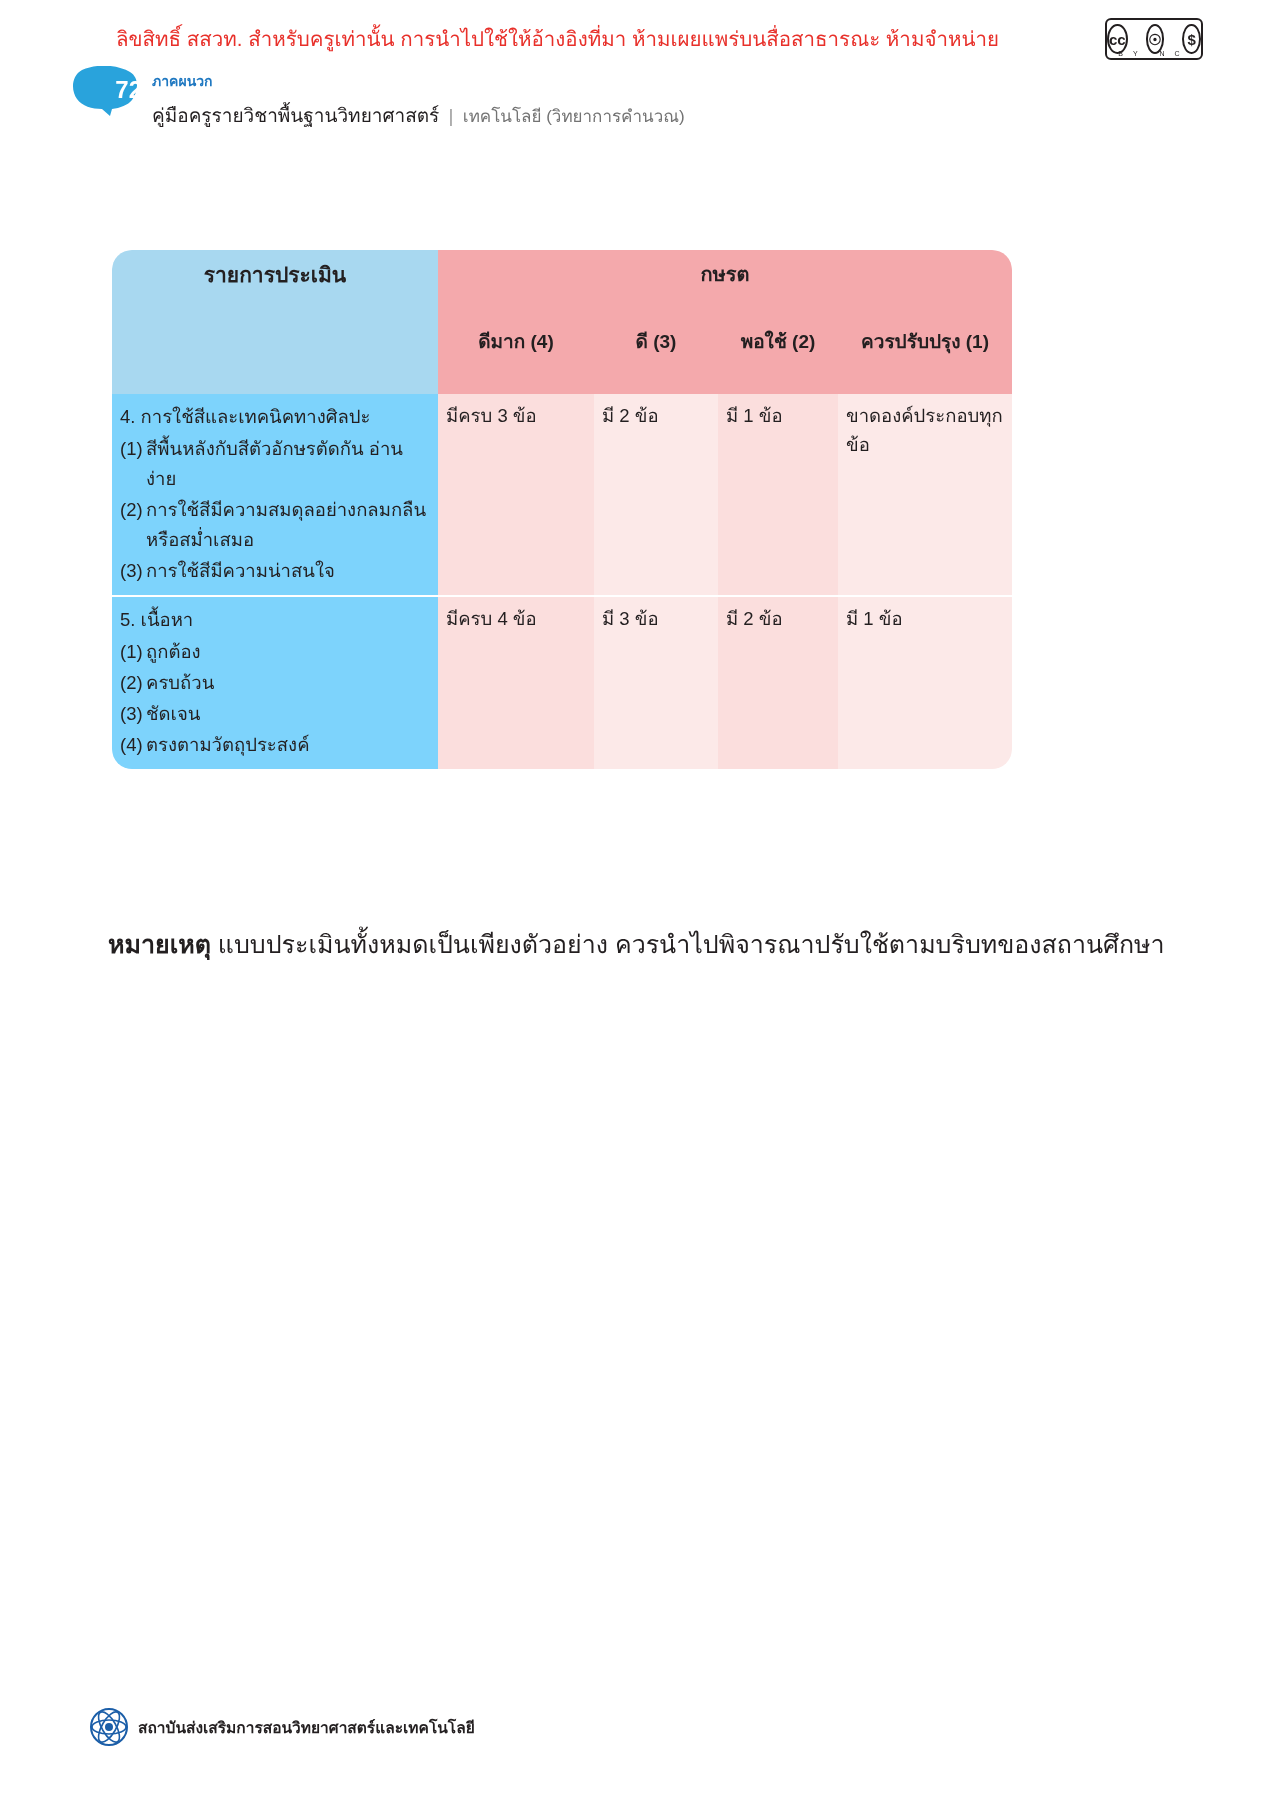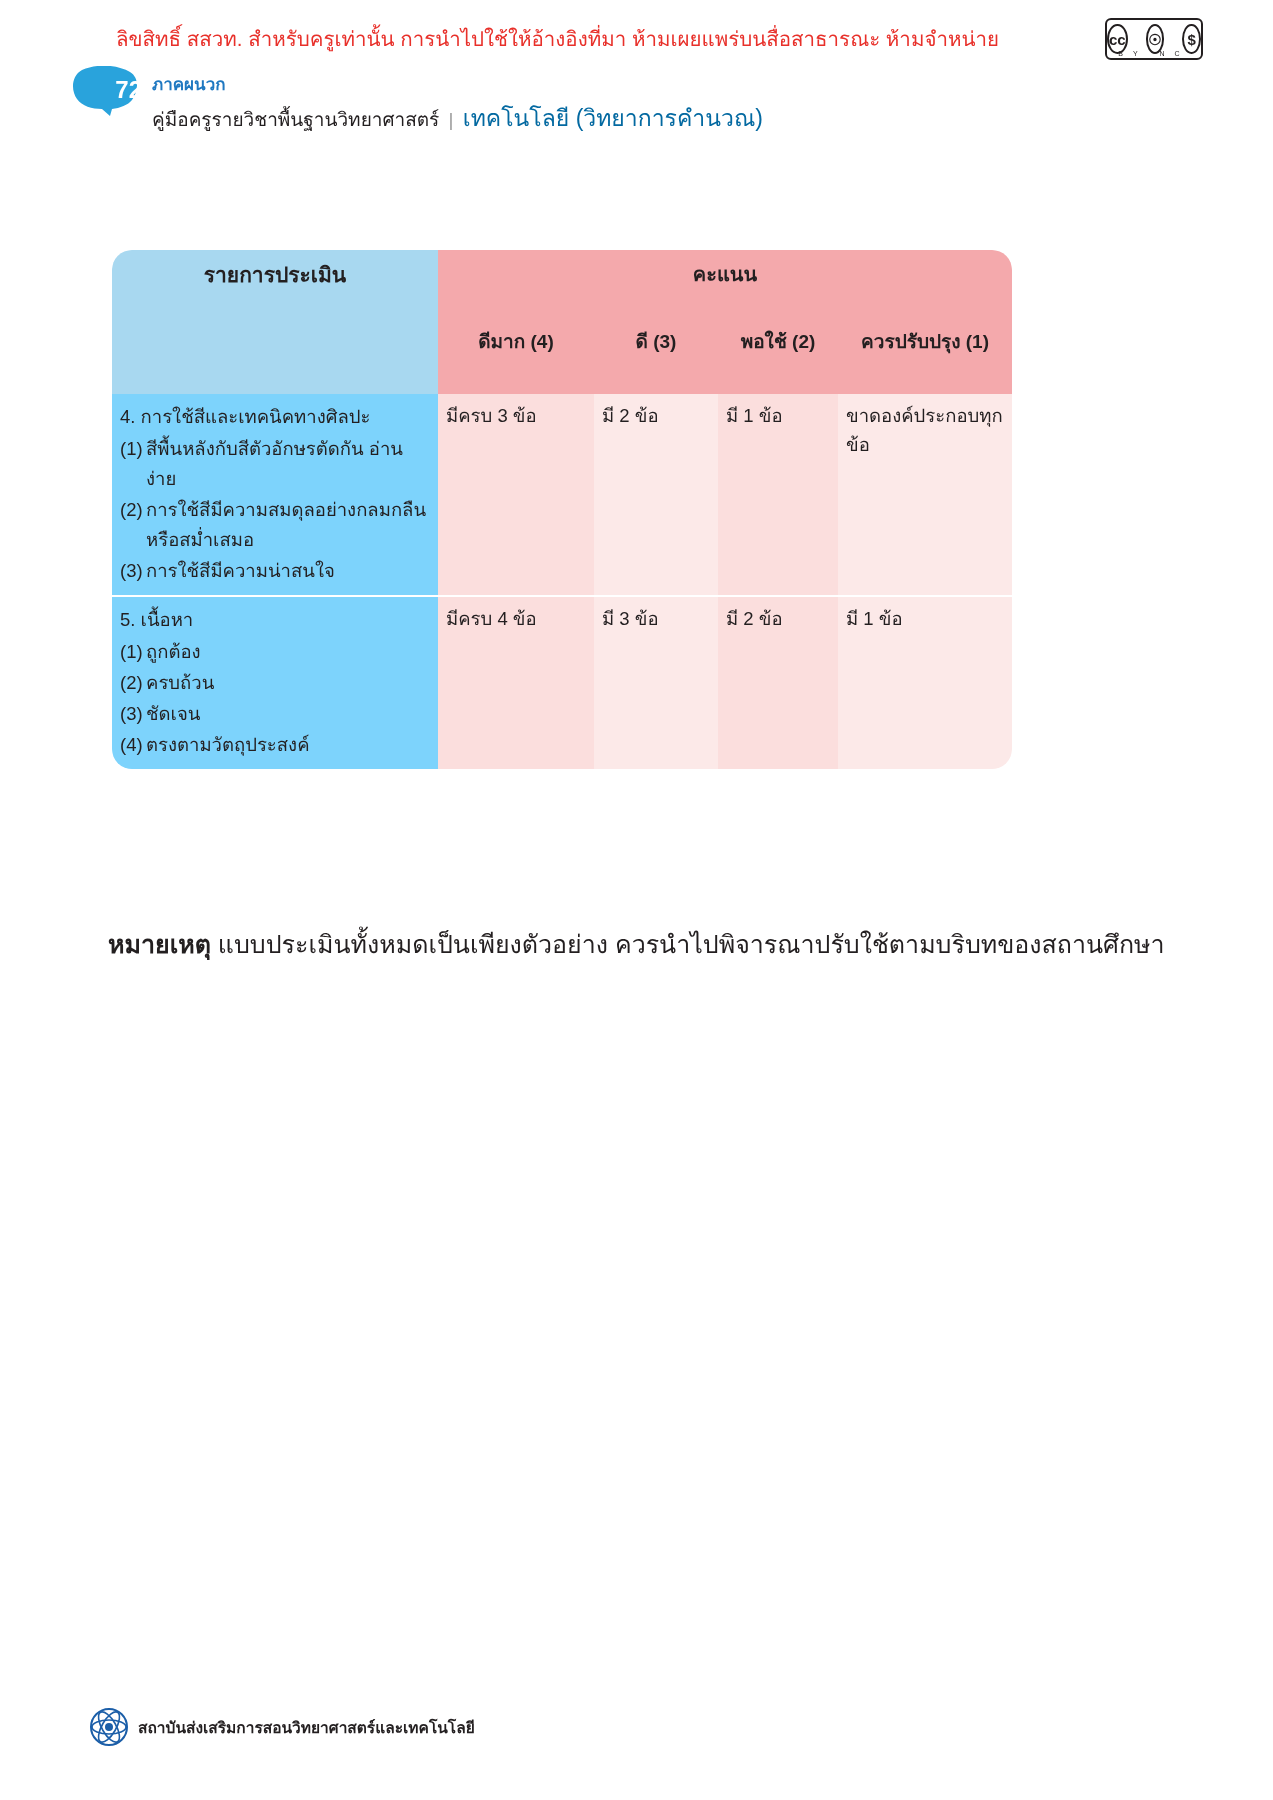--- a/index.html
+++ b/index.html
@@ -82,34 +82,34 @@
     text-align: right;
     color: #ffffff;
     font-size: 24px;
     font-weight: bold;
   }
 
   .header-appendix {
     position: absolute;
     top: 70px;
     left: 152px;
-    font-size: 17px;
+    font-size: 14px;
     font-weight: bold;
     color: #1f78c1;
   }
   .header-subtitle {
     position: absolute;
     top: 100px;
     left: 152px;
     font-size: 19px;
     color: #231f20;
     white-space: nowrap;
   }
   .header-subtitle .sep { color: #9a9a9a; margin: 0 4px; }
-  .header-subtitle .tech { color: #0369a1; font-size: 23px; }
+  .header-subtitle .tech { color: #737373; font-size: 17px; }
 
   
   .rubric-table {
     position: absolute;
     top: 250px;
     left: 112px;
     width: 900px;
     border-collapse: collapse;
     border-radius: 18px;
     overflow: hidden;
@@ -259,21 +259,21 @@
     <colgroup>
       <col class="col-crit">
         <col class="col-s4">
         <col class="col-s3">
         <col class="col-s2">
         <col class="col-s1">
     </colgroup>
     <thead>
       <tr>
         <th class="th-crit" rowspan="2">รายการประเมิน</th>
-        <th class="th-score-group" colspan="4">คะแนน</th>
+        <th class="th-score-group" colspan="4">กษรต</th>
       </tr>
       <tr>
         <th class="th-score">ดีมาก (4)</th>
         <th class="th-score">ดี (3)</th>
         <th class="th-score">พอใช้ (2)</th>
         <th class="th-score">ควรปรับปรุง (1)</th>
       </tr>
     </thead>
     <tbody>
       <tr>

